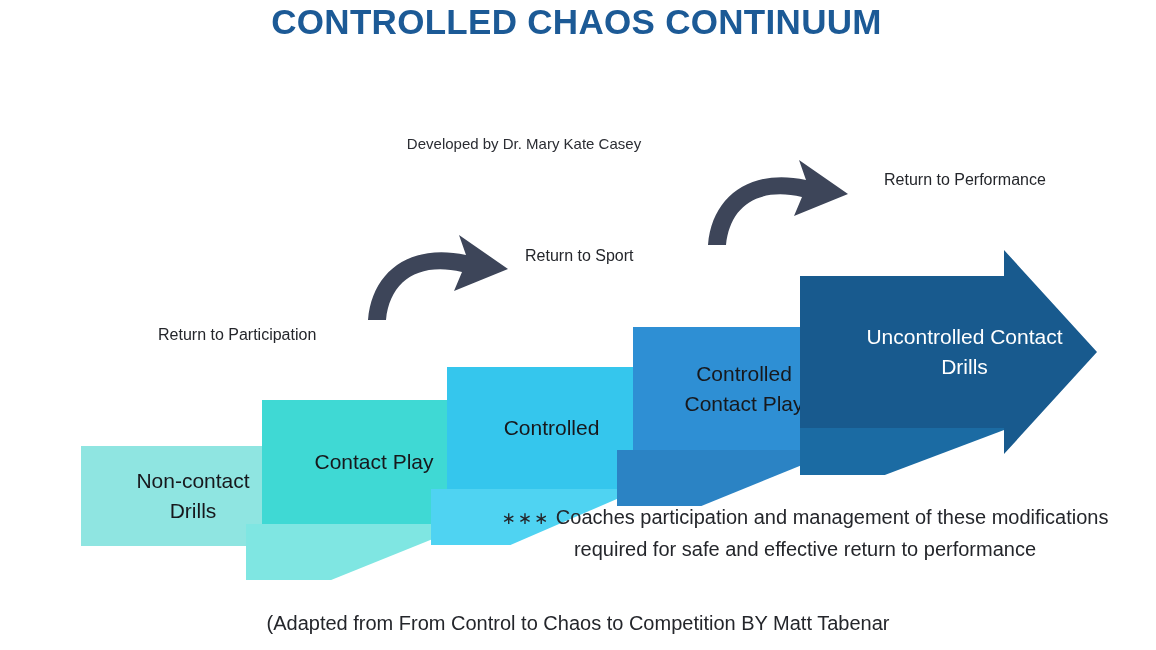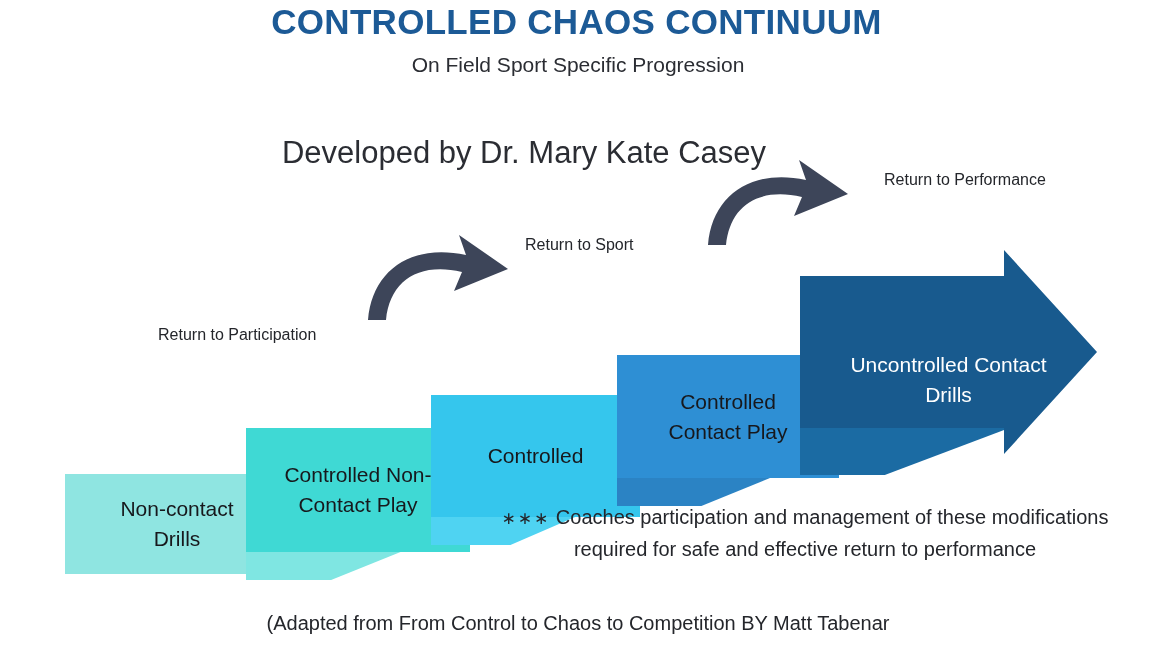--- a/index.html
+++ b/index.html
@@ -14,29 +14,29 @@
   .title{
     position:absolute;left:0;top:2px;width:1153px;text-align:center;
     font-size:35px;font-weight:bold;letter-spacing:.3px;color:#1C5A96;
   }
   .subtitle{
     position:absolute;left:0;top:50px;width:1156px;text-align:center;
     font-size:21px;line-height:29px;color:#2b2d33;font-weight:400;
   }
   .developer{
     position:absolute;left:0;top:135px;width:1048px;text-align:center;
-    font-size:31px;color:#2b2d33;
+    font-size:15px;color:#2b2d33;
   }
 
   
   .step{position:absolute;}
   .step .body{
-    position:absolute;left:0;top:0;width:100%;height:100%;
+    position:absolute;left:16px;top:0;width:100%;height:100%;
     display:flex;align-items:center;justify-content:center;
-    text-align:center;box-sizing:border-box;padding:0 14px;margin-top:28px;
+    text-align:center;box-sizing:border-box;padding:0 14px;
   }
   .step .label{
     font-size:21px;line-height:30px;color:#17181c;
   }
   .step .tail{
     position:absolute;left:0;top:100%;width:100%;height:56px;
     clip-path:polygon(0 0,100% 0,100% 0,38% 100%,0 100%);
   }
 
   
@@ -71,21 +71,21 @@
   }
 
   
   .curve{position:absolute;}
   #curve1{left:362px;top:225px;width:150px;height:95px;}
   #curve2{left:702px;top:150px;width:150px;height:95px;}
 
   
   .flabel{position:absolute;font-size:16px;color:#24262b;white-space:nowrap;}
   #lbl-participation{left:158px;top:326px;}
-  #lbl-sport{left:525px;top:236px;text-align:center;}
+  #lbl-sport{left:525px;top:247px;text-align:center;}
   #lbl-performance{left:884px;top:171px;}
 
   
   .note{
     position:absolute;left:452px;top:502px;width:706px;
     text-align:center;font-size:20px;line-height:31px;color:#24262b;
   }
   .note .stars{letter-spacing:2px;font-size:17px;}
   .credit{
     position:absolute;left:0;top:612px;width:1156px;text-align:center;
@@ -93,40 +93,38 @@
   }
 </style>
 </head>
 <body>
 
 <div id="stage">
 
   <div class="title">CONTROLLED CHAOS CONTINUUM</div>
 
   <div class="subtitle">
-    <div>On Field Sport Specific Progression</div>
   </div>
 
   <div class="developer">Developed by Dr. Mary Kate Casey</div>
 
   <div class="step" id="step1">
     <div class="tail"></div>
     <div class="body">
       <div class="label">
         <div>Non-contact</div>
         <div>Drills</div>
       </div>
     </div>
   </div>
 
   <div class="step" id="step2">
     <div class="tail"></div>
     <div class="body">
       <div class="label">
-        <div>Controlled Non-</div>
         <div>Contact Play</div>
       </div>
     </div>
   </div>
 
   <div class="step" id="step3">
     <div class="tail"></div>
     <div class="body">
       <div class="label">
         <div>Controlled</div>

